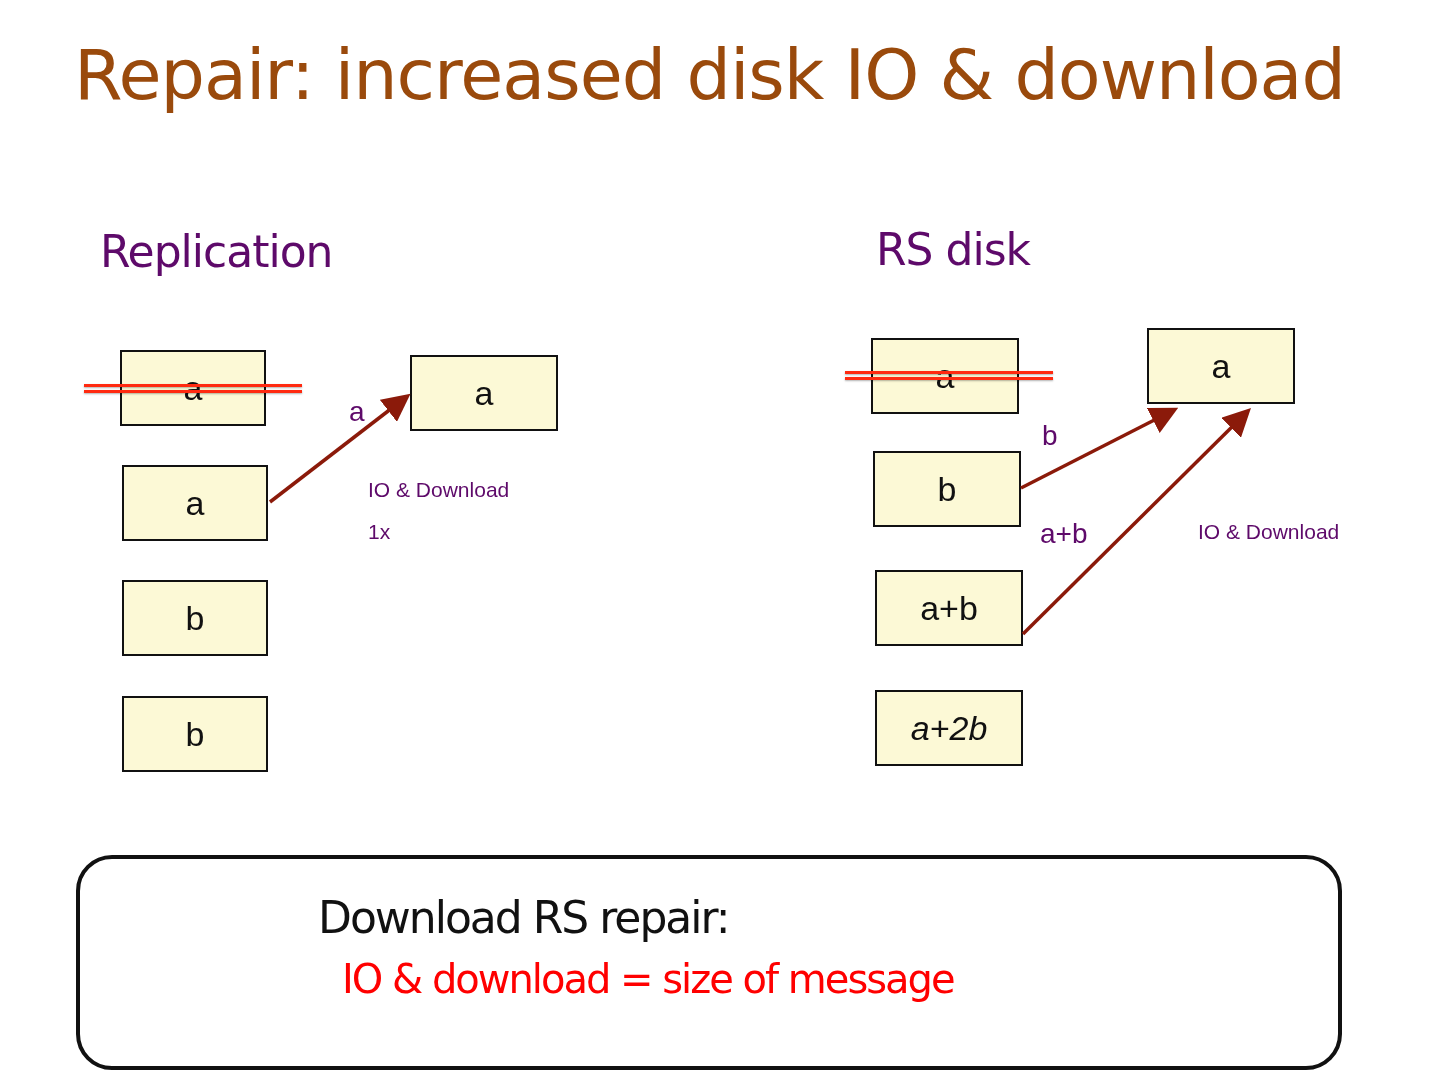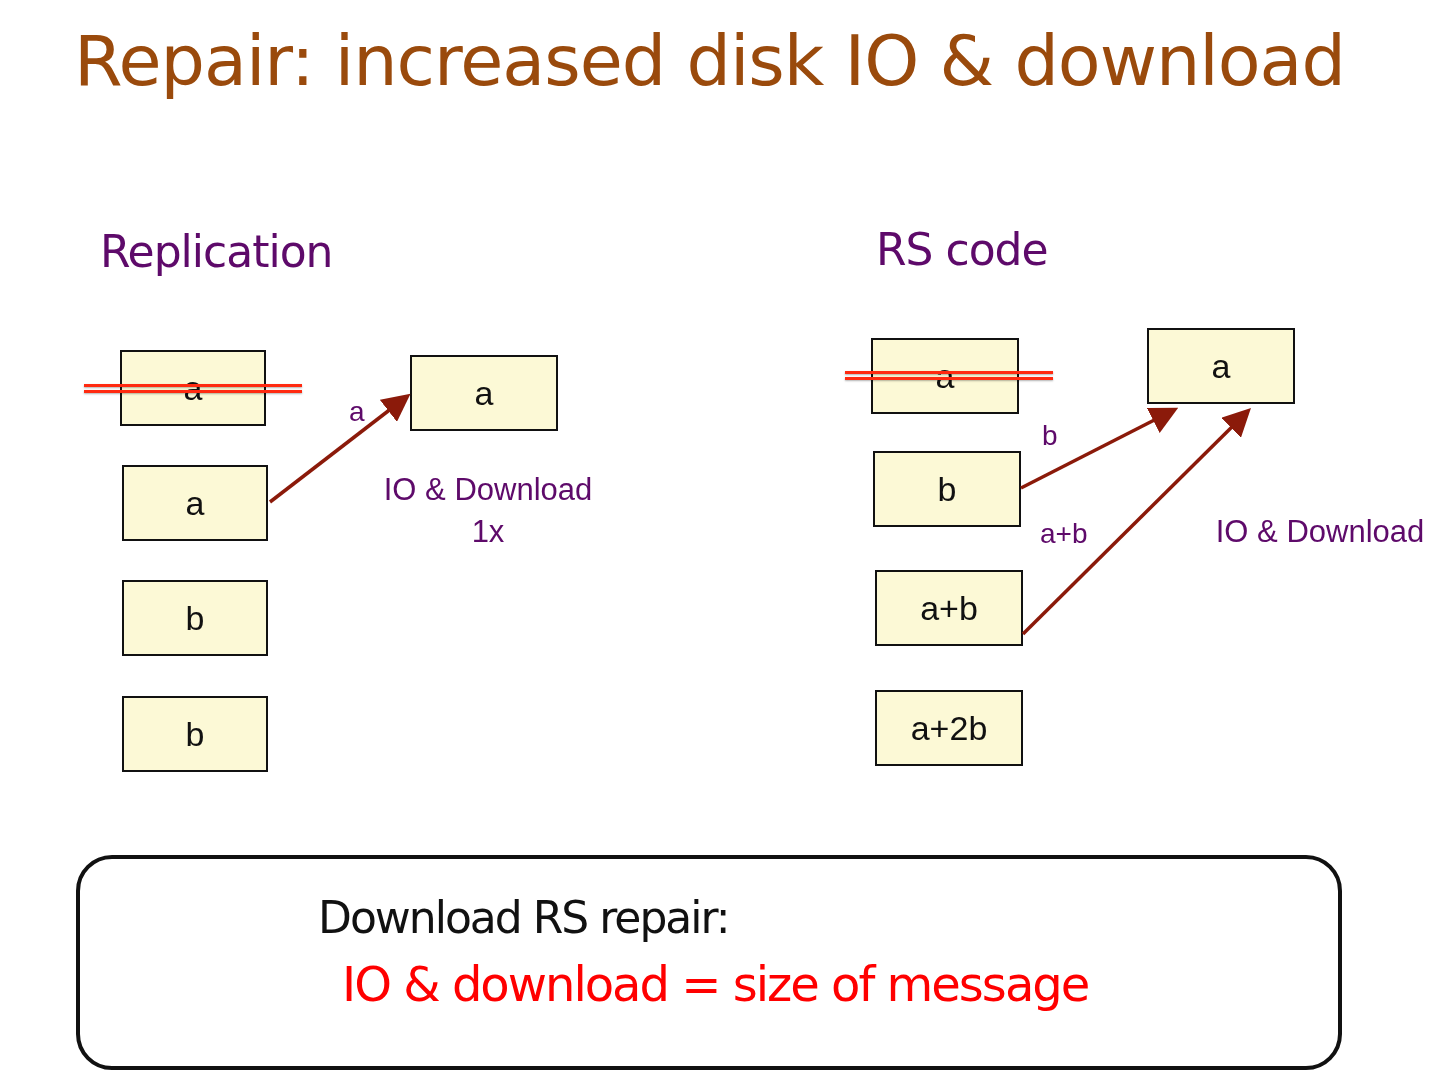--- a/index.html
+++ b/index.html
@@ -1,28 +1,28 @@
 <!DOCTYPE html>
 <html><head>
 <meta charset="utf-8">
 <style>
   html, body { margin:0; padding:0; background:#ffffff; }
   body { width:1456px; height:1086px; position:relative; overflow:hidden; font-family:"Liberation Sans", sans-serif; }
-  .title { position:absolute; left:74px; top:20px; font-size:70px; color:#9a4a0c; font-family:"DejaVu Sans", sans-serif; letter-spacing:-1px; white-space:nowrap; }
+  .title { position:absolute; left:74px; top:34px; font-size:70px; color:#9a4a0c; font-family:"DejaVu Sans", sans-serif; letter-spacing:-1px; white-space:nowrap; }
   .section { position:absolute; font-size:44px; color:#5e0a6a; font-family:"DejaVu Sans", sans-serif; letter-spacing:-1px; white-space:nowrap;text-align:center; }
   .box { position:absolute; width:146px; height:76px; background:#fcf9d6; border:2px solid #111; box-sizing:border-box;
          display:flex; align-items:center; justify-content:center; font-size:34px; color:#111; }
   .strike { position:absolute; height:10px; }
   .strike div { position:absolute; left:0; right:0; height:3px; background:#ff2a10; box-shadow:0 1px 2px rgba(0,0,0,0.3); }
   .elabel { position:absolute; font-size:28px; color:#5e0a6a; white-space:nowrap; }
-  .cost { position:absolute; font-size:31px; color:#5e0a6a; text-align:center; line-height:42px; white-space:nowrap; }
+  .cost { position:absolute; font-size:21px; color:#5e0a6a; line-height:42px; white-space:nowrap; }
   svg.arrows { position:absolute; left:0; top:0; width:1456px; height:1086px; pointer-events:none; }
   .summary { position:absolute; left:76px; top:855px; width:1266px; height:215px; border:4px solid #111; border-radius:36px; box-sizing:border-box; }
   .sum1 { position:absolute; left:318px; top:892px; font-size:44px; color:#111; font-family:"DejaVu Sans", sans-serif; letter-spacing:-2px; white-space:nowrap; }
-  .sum2 { position:absolute; left:342px; top:956px; font-size:48px; color:#ff0000; font-family:"DejaVu Sans", sans-serif; letter-spacing:-2px; white-space:nowrap; }
+  .sum2 { position:absolute; left:342px; top:956px; font-size:40px; color:#ff0000; font-family:"DejaVu Sans", sans-serif; letter-spacing:-2px; white-space:nowrap; }
 </style>
 </head>
 <body>
 
 <div class="title">Repair: increased disk IO &amp; download</div>
 
 <div class="section" style="left:100px; top:226px;">Replication</div>
 
 <div class="box" style="left:120px; top:350px;">a</div>
 <div class="strike" style="left:84px; top:384px; width:218px;">
@@ -33,30 +33,30 @@
 <div class="box" style="left:122px; top:580px;">b</div>
 <div class="box" style="left:122px; top:696px;">b</div>
 <div class="box" style="left:410px; top:355px; width:148px;">a</div>
 
 <div class="elabel" style="left:349px; top:396px;">a</div>
 <div class="cost" style="left:368px; top:469px; width:240px;">
   <div>IO &amp; Download</div>
   <div>1x</div>
 </div>
 
-<div class="section" style="left:876px; top:224px;">RS code</div>
+<div class="section" style="left:876px; top:224px;">RS disk</div>
 
 <div class="box" style="left:871px; top:338px; width:148px;">a</div>
 <div class="strike" style="left:845px; top:371px; width:208px;">
   <div style="top:0;"></div>
     <div style="top:6px;"></div>
 </div>
 <div class="box" style="left:873px; top:451px; width:148px;">b</div>
 <div class="box" style="left:875px; top:570px; width:148px;">a+b</div>
-<div class="box" style="left:875px; top:690px; width:148px;">a+2b</div>
+<div class="box" style="left:875px; top:690px; width:148px;font-style:italic;">a+2b</div>
 <div class="box" style="left:1147px; top:328px; width:148px;">a</div>
 
 <div class="elabel" style="left:1042px; top:420px;">b</div>
 <div class="elabel" style="left:1040px; top:518px;">a+b</div>
 <div class="cost" style="left:1198px; top:511px; width:244px;">
   <div>IO &amp; Download</div>
 </div>
 
 <svg class="arrows" viewBox="0 0 1456 1086">
   <defs>

